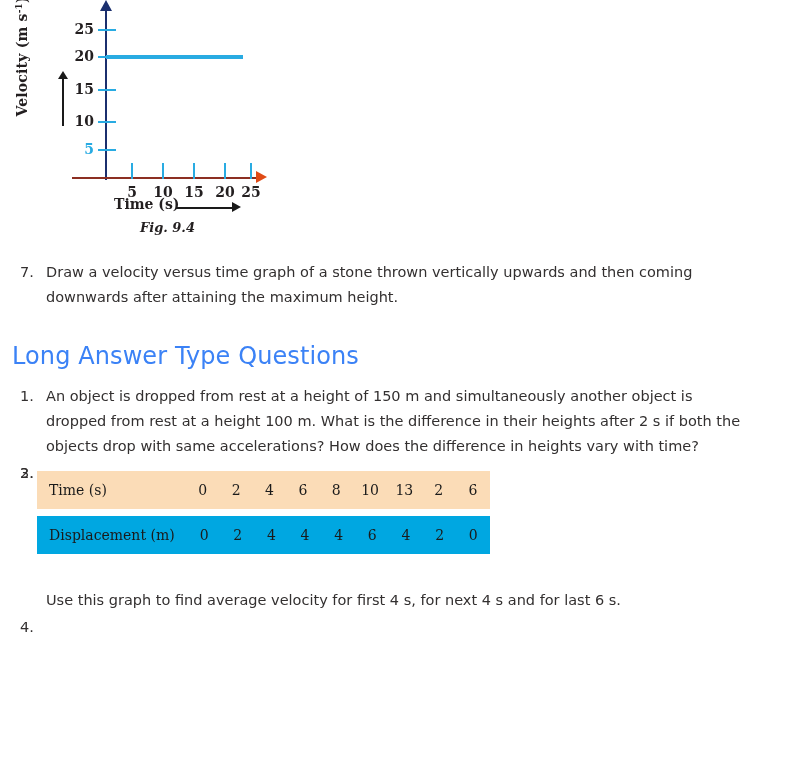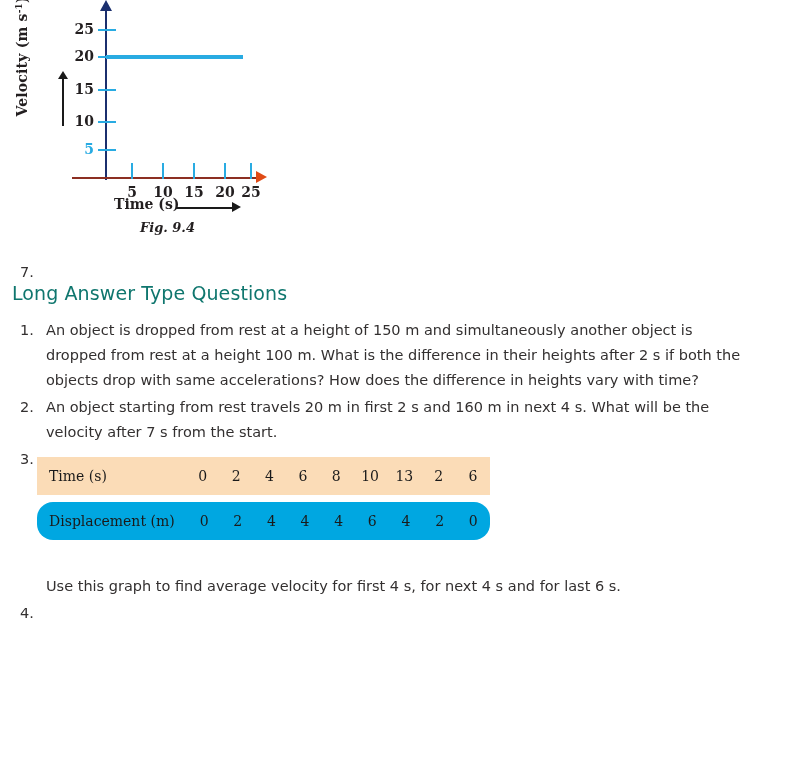--- a/index.html
+++ b/index.html
@@ -202,23 +202,23 @@
     left: 8px;
     top: 0;
     font-size: 14.5px;
     line-height: 25px;
     color: #333030;
   }
   .q7 { margin-top: 10px; }
 
   .section-heading {
     margin: 32px 0 8px 12px;
-    font-size: 19px;
+    font-size: 24px;
     font-weight: 400;
-    color: #0f766e;
+    color: #3b82f6;
     letter-spacing: .1px;
   }
 
   .la-list { margin-top: 14px; }
   .la-list .qitem { margin-bottom: 2px; }
 
   
   .data-table {
     position: relative;
     margin: 12px 0 0 37px;
@@ -226,21 +226,21 @@
   }
   .trow {
     display: flex;
     align-items: center;
     height: 38px;
     font-family: "DejaVu Serif", serif;
     font-size: 14px;
     color: #1a1a1a;
   }
   .trow.head { background: #fbdcb7; }
-  .trow.vals { background: #00a7e1; margin-top: 7px; border-radius: 16px; }
+  .trow.vals { background: #00a7e1; margin-top: 7px; }
   .rowlabel {
     padding-left: 12px;
     white-space: nowrap;
   }
   .trow.head .rowlabel { width: 148px; }
   .trow.vals .rowlabel { width: 148px; }
   .cell {
     width: 33px;
     text-align: center;
   }
@@ -302,34 +302,34 @@
     <div class="x-title-arrow"></div>
 
     <div class="fig-caption">Fig. 9.4</div>
   </div>
 </div>
 
 <div class="body-wrap">
 
   <div class="qitem q7">
     <span class="qnum">7.</span>
+    <span>Draw a velocity versus time graph of a stone thrown vertically upwards and then coming downwards after attaining the maximum height.</span>
   </div>
 
   <h2 class="section-heading">Long Answer Type Questions</h2>
 
   <div class="la-list">
 
     <div class="qitem">
       <span class="qnum">1.</span>
       <span>An object is dropped from rest at a height of 150 m and simultaneously another object is dropped from rest at a height 100 m. What is the difference in their heights after 2 s if both the objects drop with same accelerations? How does the difference in heights vary with time?</span>
     </div>
 
     <div class="qitem">
       <span class="qnum">2.</span>
-      <span>An object starting from rest travels 20 m in first 2 s and 160 m in next 4 s. What will be the velocity after 7 s from the start.</span>
     </div>
 
     <div class="qitem">
       <span class="qnum">3.</span>
     </div>
 
     <div class="data-table">
       <div class="trow head">
         <div class="rowlabel">Time (s)</div>
         <div class="cell">0</div>

